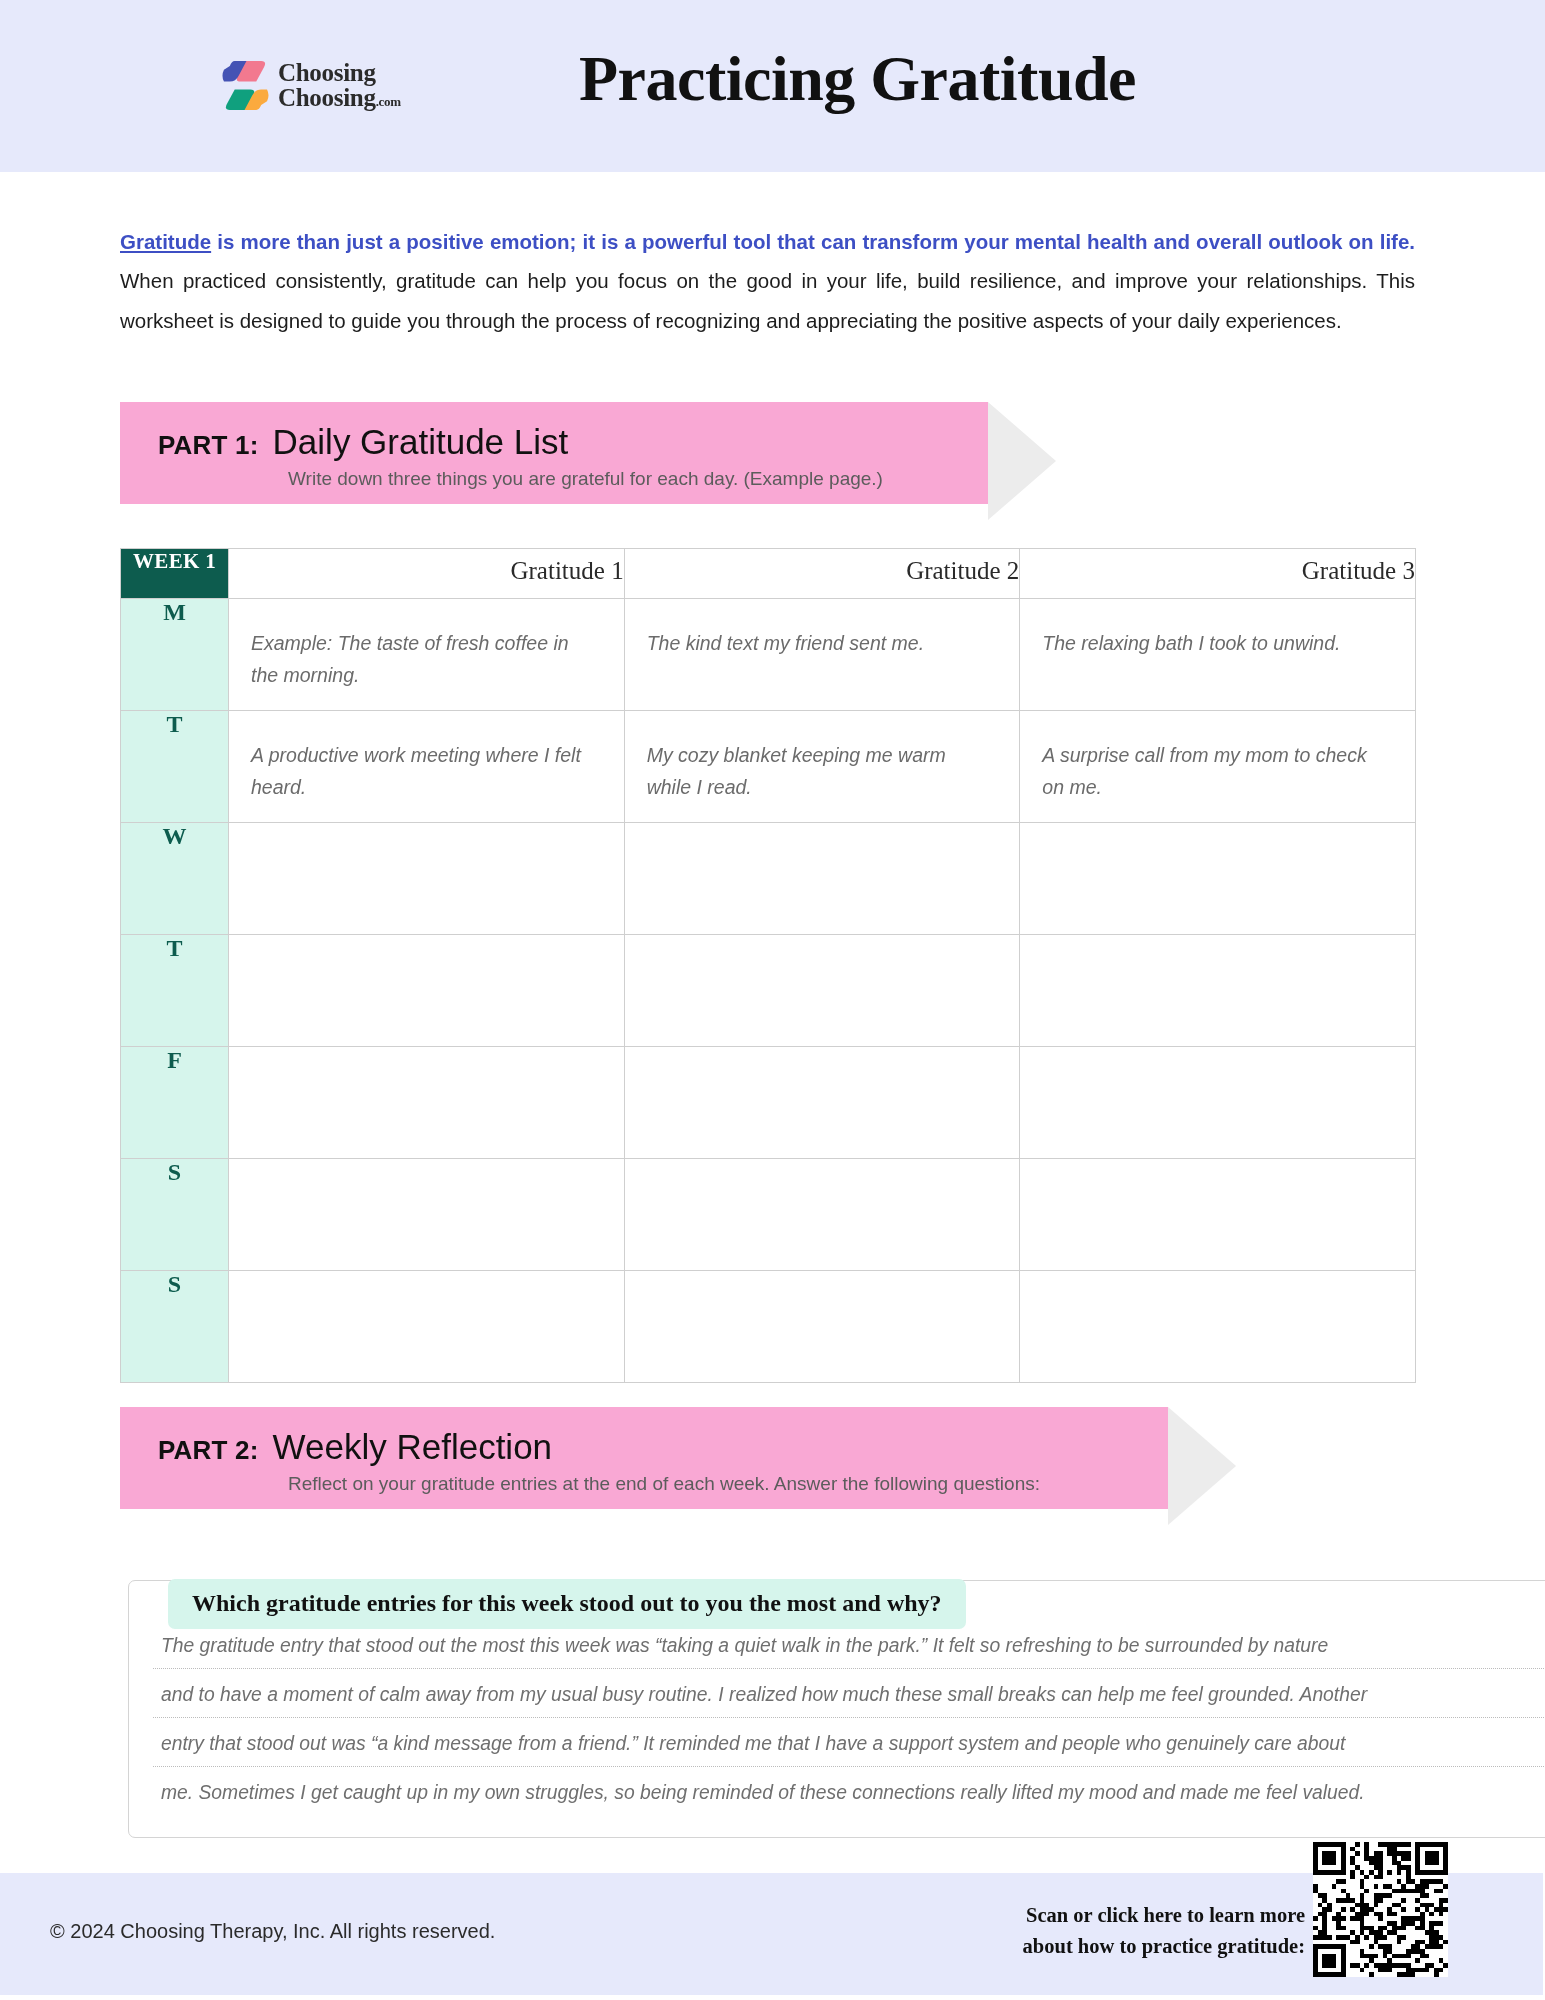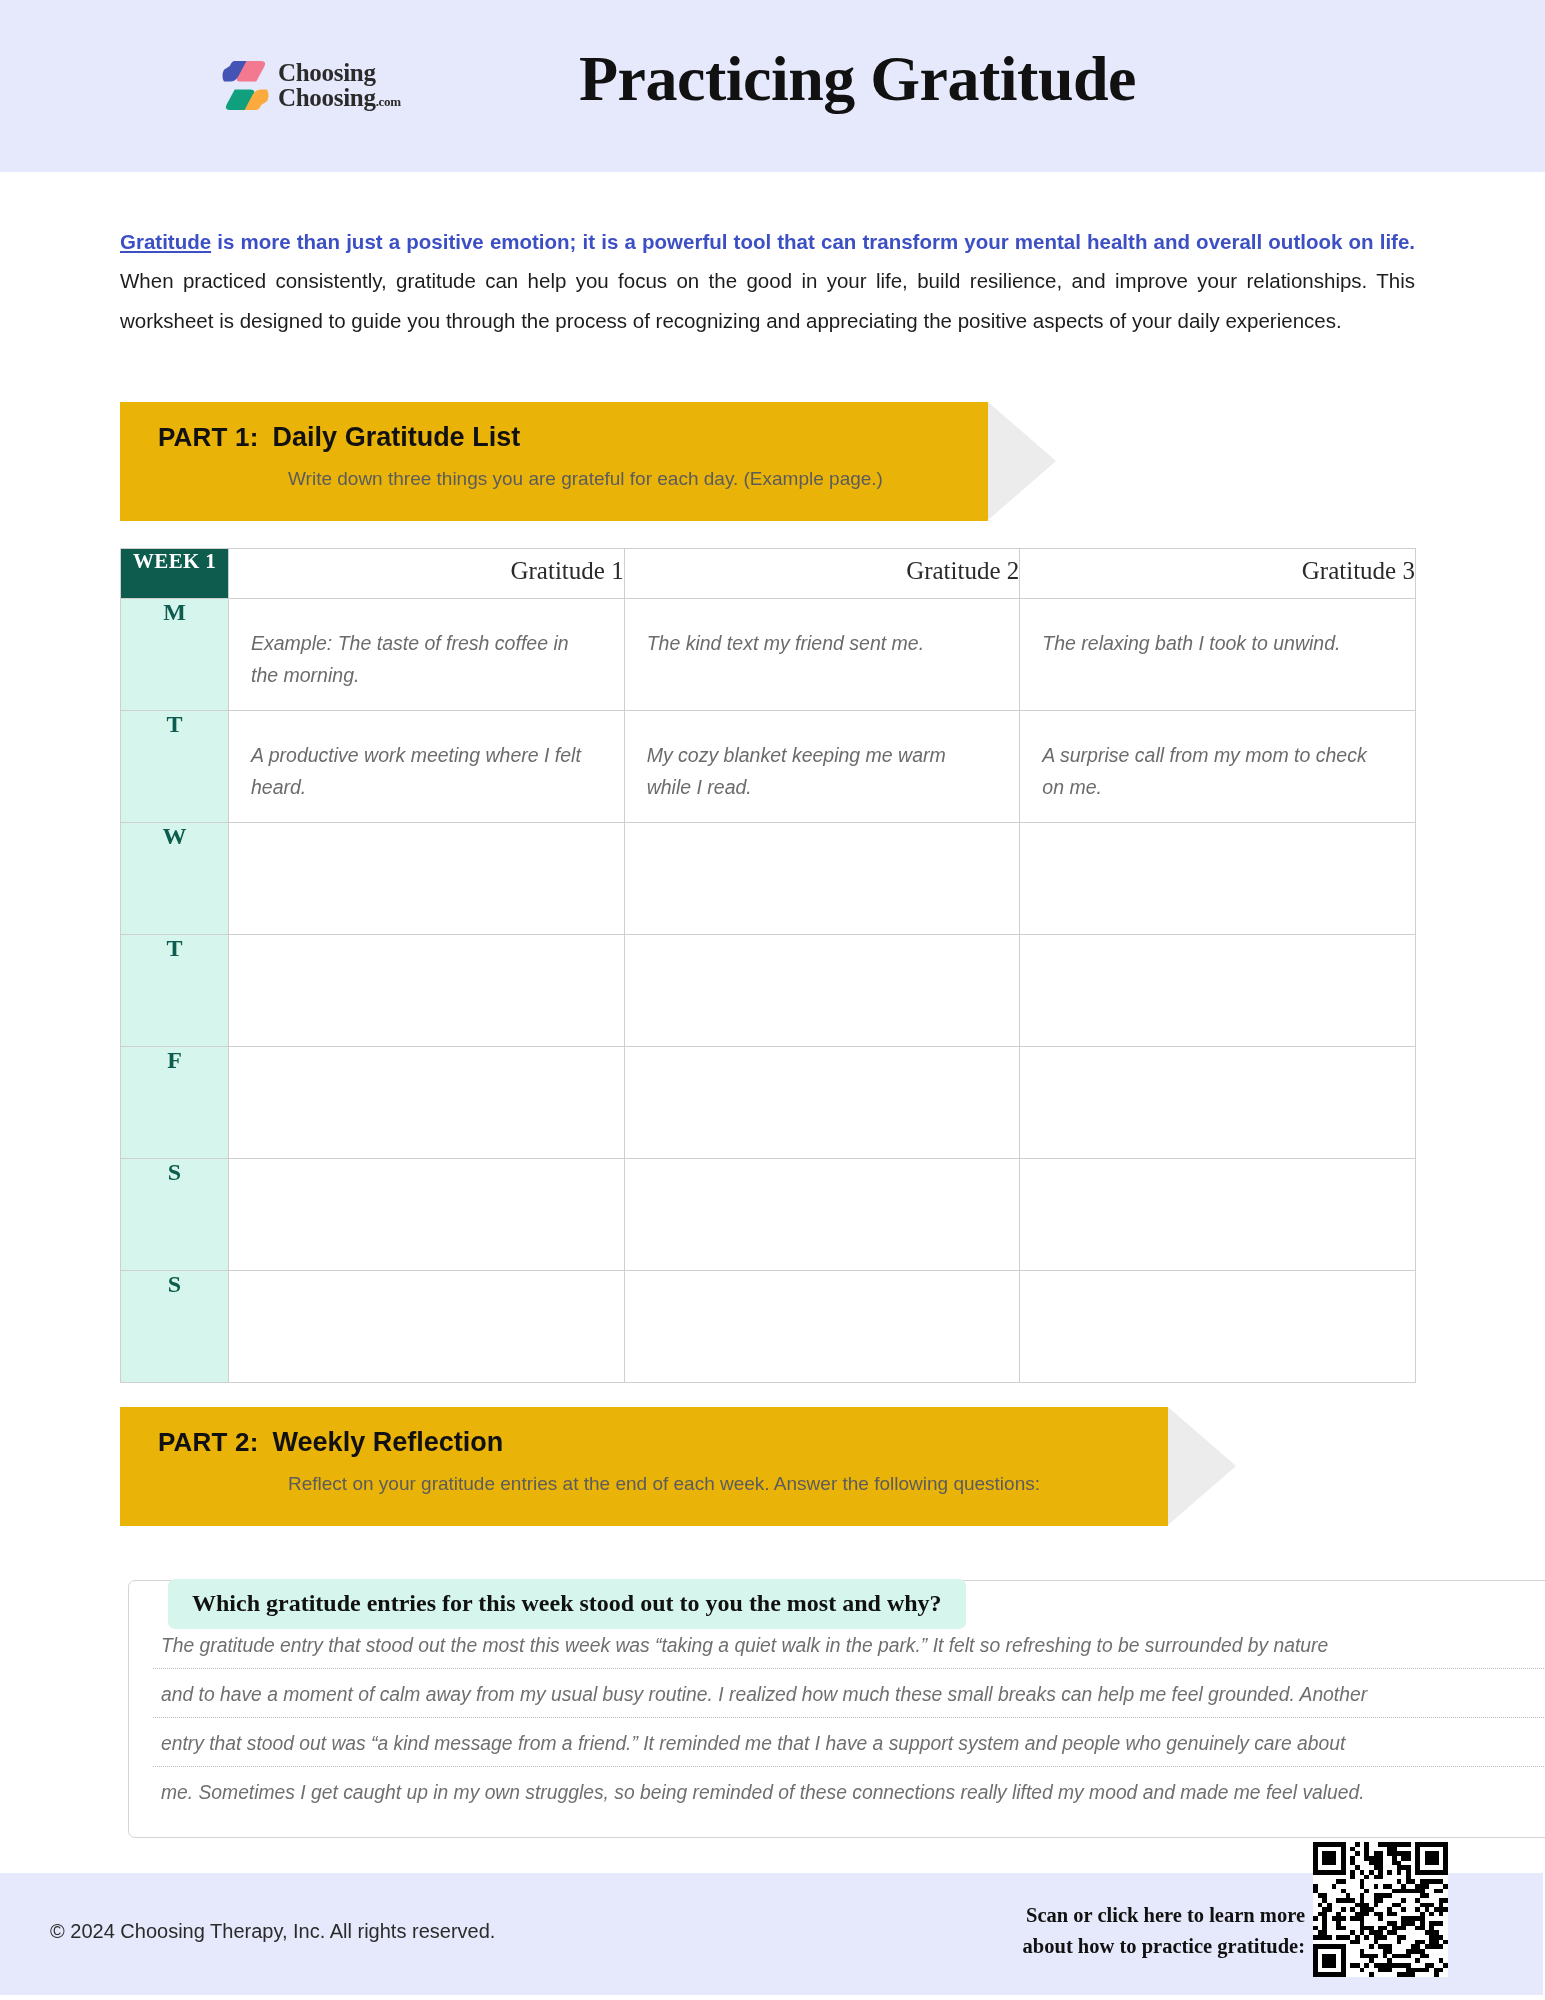--- a/index.html
+++ b/index.html
@@ -95,22 +95,22 @@
     font-weight: bold;
   }
   .intro .lead a, .intro .lnk {
     color: #3d4fc4;
     text-decoration: underline;
   }
 
   
   .part-banner {
     position: relative;
-    height: 119px;
-    background: #eab308;
+    height: 102px;
+    background: #f9a8d4;
   }
   .part-banner .arrow {
     position: absolute;
     right: -68px;
     top: 0;
     width: 0; height: 0;
     border-top: 59px solid transparent;
     border-bottom: 59px solid transparent;
     border-left: 68px solid #ececec;
   }
@@ -122,22 +122,22 @@
     align-items: baseline;
     gap: 14px;
   }
   .part-label {
     font-size: 26px;
     font-weight: bold;
     color: #111;
     letter-spacing: 0.2px;
   }
   .part-title {
-    font-size: 27px;
-    font-weight: bold;
+    font-size: 35px;
+    font-weight: normal;
     color: #111;
   }
   .part-sub {
     position: absolute;
     left: 168px;
     top: 66px;
     font-size: 19px;
     color: #5c5c5c;
   }
 

